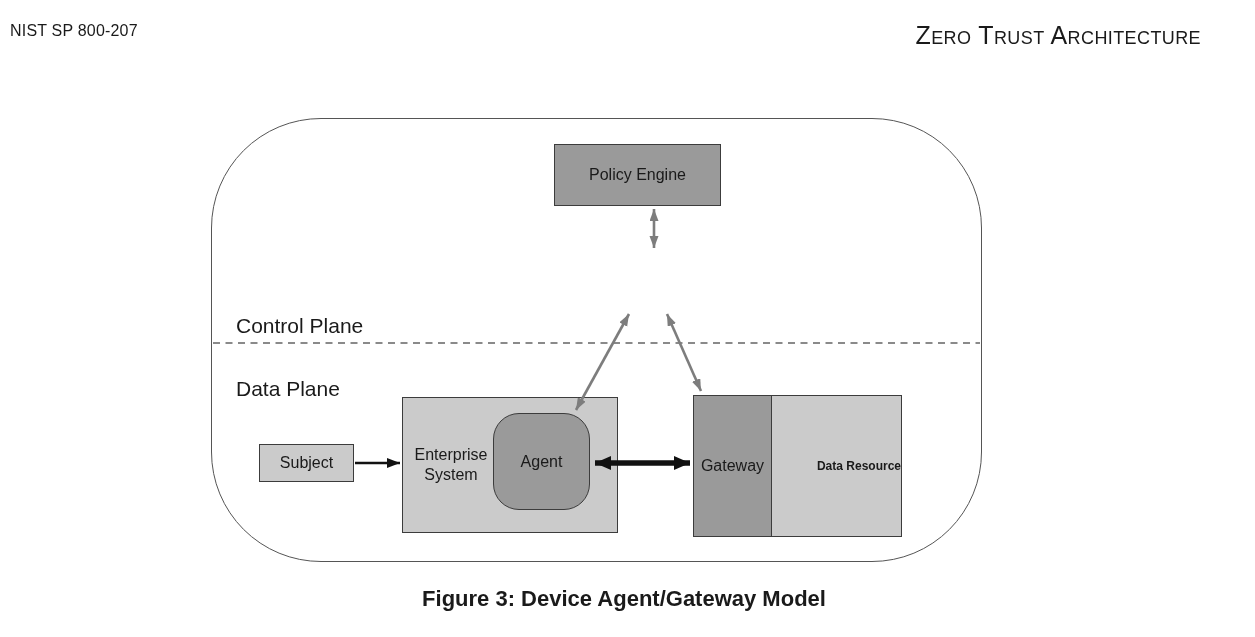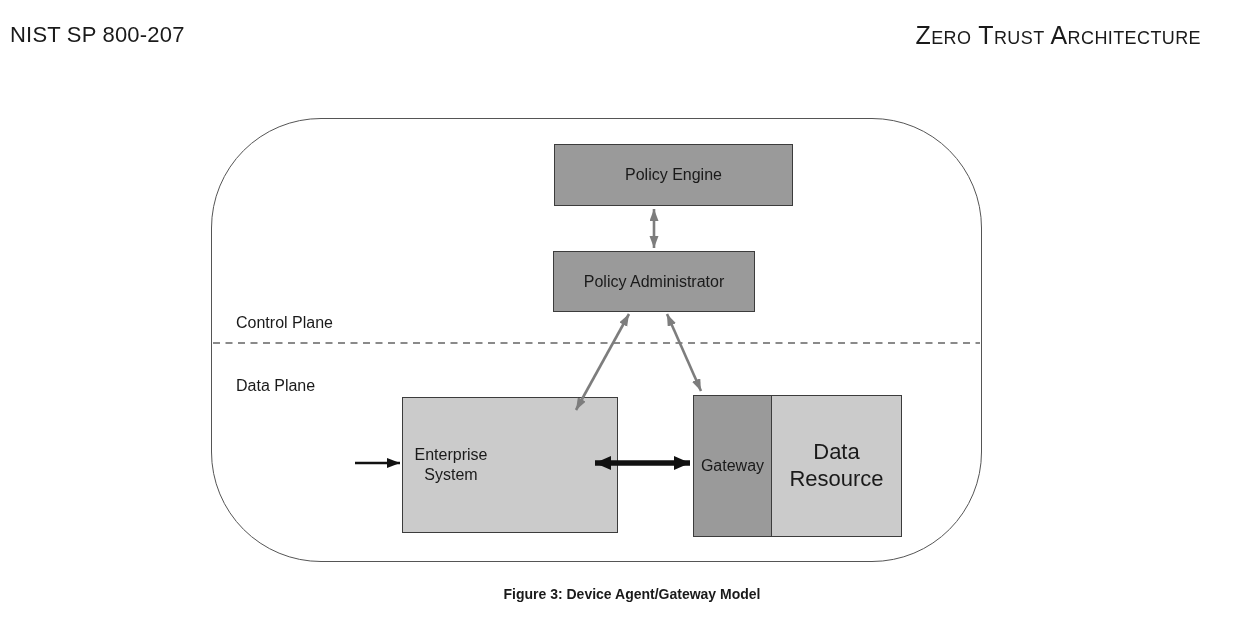--- a/index.html
+++ b/index.html
@@ -9,88 +9,91 @@
     --arrow-gray:#7d7d7d;
     --arrow-black:#111111;
     --boundary:#555555;
     --text:#1a1a1a;
   }
   *{margin:0;padding:0;box-sizing:border-box;}
   html,body{width:1255px;height:637px;background:#ffffff;overflow:hidden;
     font-family:"Liberation Sans", sans-serif;color:var(--text);}
   .page{position:relative;width:1255px;height:637px;background:#fff;}
 
-  .hdr-left{position:absolute;left:10px;top:22px;font-size:22px;letter-spacing:.2px;}
+  .hdr-left{position:absolute;left:10px;top:22px;font-size:16px;letter-spacing:.2px;}
   .hdr-right{position:absolute;right:54px;top:21px;font-size:25px;
     font-variant:small-caps;letter-spacing:.4px;}
 
   .boundary{position:absolute;left:211px;top:118px;width:771px;height:444px;
     border:1.6px solid var(--boundary);border-radius:110px;background:#fff;}
 
   .node{position:absolute;display:flex;align-items:center;justify-content:center;
     font-size:16px;text-align:center;line-height:1.22;}
   .dark{background:var(--node-dark);border:1.7px solid var(--node-border);}
   .light{background:var(--node-light);border:1.7px solid var(--node-border);}
 
-  .box-pe{left:554px;top:144px;width:239px;height:62px;}
+  .box-pe{left:554px;top:144px;width:167px;height:62px;}
   .box-pa{left:553px;top:251px;width:202px;height:61px;}
   .box-subject{left:259px;top:444px;width:95px;height:38px;}
   .box-es{left:402px;top:397px;width:216px;height:136px;justify-content:flex-start;}
   .es-label{position:absolute;left:4px;top:0;width:88px;height:100%;
     display:flex;align-items:center;justify-content:center;text-align:center;}
   .box-agent{left:493px;top:413px;width:97px;height:97px;border-radius:26px;}
   .box-gwdr{left:693px;top:395px;width:209px;height:142px;
     border:1.7px solid var(--node-border);display:flex;}
   .gw-part{width:78px;height:100%;background:var(--node-dark);
     border-right:1.7px solid var(--node-border);
     display:flex;align-items:center;justify-content:center;font-size:16px;}
   .dr-part{flex:1;height:100%;background:var(--node-light);
-    display:flex;align-items:center;justify-content:flex-end;font-size:22px;}
+    display:flex;align-items:center;justify-content:flex-end;font-size:12px;font-weight:bold;}
 
-  .plane-label{position:absolute;font-size:16px;}
+  .plane-label{position:absolute;font-size:21px;}
   .lbl-control{left:236px;top:314px;}
   .lbl-data{left:236px;top:377px;}
 
   .overlay{position:absolute;left:0;top:0;width:1255px;height:637px;pointer-events:none;}
   .edge-gray{stroke:var(--arrow-gray);stroke-width:2.6px;}
   .edge-black{stroke:var(--arrow-black);stroke-width:2.6px;}
   .edge-black-thick{stroke:var(--arrow-black);stroke-width:5.5px;}
   .divider{stroke:#8a8a8a;stroke-width:2px;stroke-dasharray:7 5.5;}
   .fill-gray{fill:var(--arrow-gray);}
   .fill-black{fill:var(--arrow-black);}
 
-  .caption{position:absolute;left:16px;top:586px;width:1232px;text-align:center;
-    font-size:14px;font-weight:bold;}
+  .caption{position:absolute;left:8px;top:586px;width:1232px;text-align:center;
+    font-size:22px;font-weight:bold;}
 </style>
 </head>
 <body>
 
 <div class="page">
 
   <div class="hdr-left">NIST SP 800-207</div>
   <div class="hdr-right">Zero Trust Architecture</div>
 
   <div class="boundary"></div>
 
   <div class="node dark box-pe">
     <span>Policy Engine</span>
   </div>
 
-  <div class="node dark box-pa">
-    <span>Policy Administrator</span>
-  </div>
 
   <div class="plane-label lbl-control">Control Plane</div>
   <div class="plane-label lbl-data">Data Plane</div>
 
+  <div class="node light box-subject">
+    <span>Subject</span>
+  </div>
 
   <div class="node light box-es">
     <span class="es-label">Enterprise System</span>
   </div>
 
+  <div class="node dark box-agent">
+    <span>Agent</span>
+  </div>
 
   <div class="node box-gwdr">
     <div class="gw-part">
       <span>Gateway</span>
     </div>
     <div class="dr-part">
       <span>Data Resource</span>
     </div>
   </div>
 

